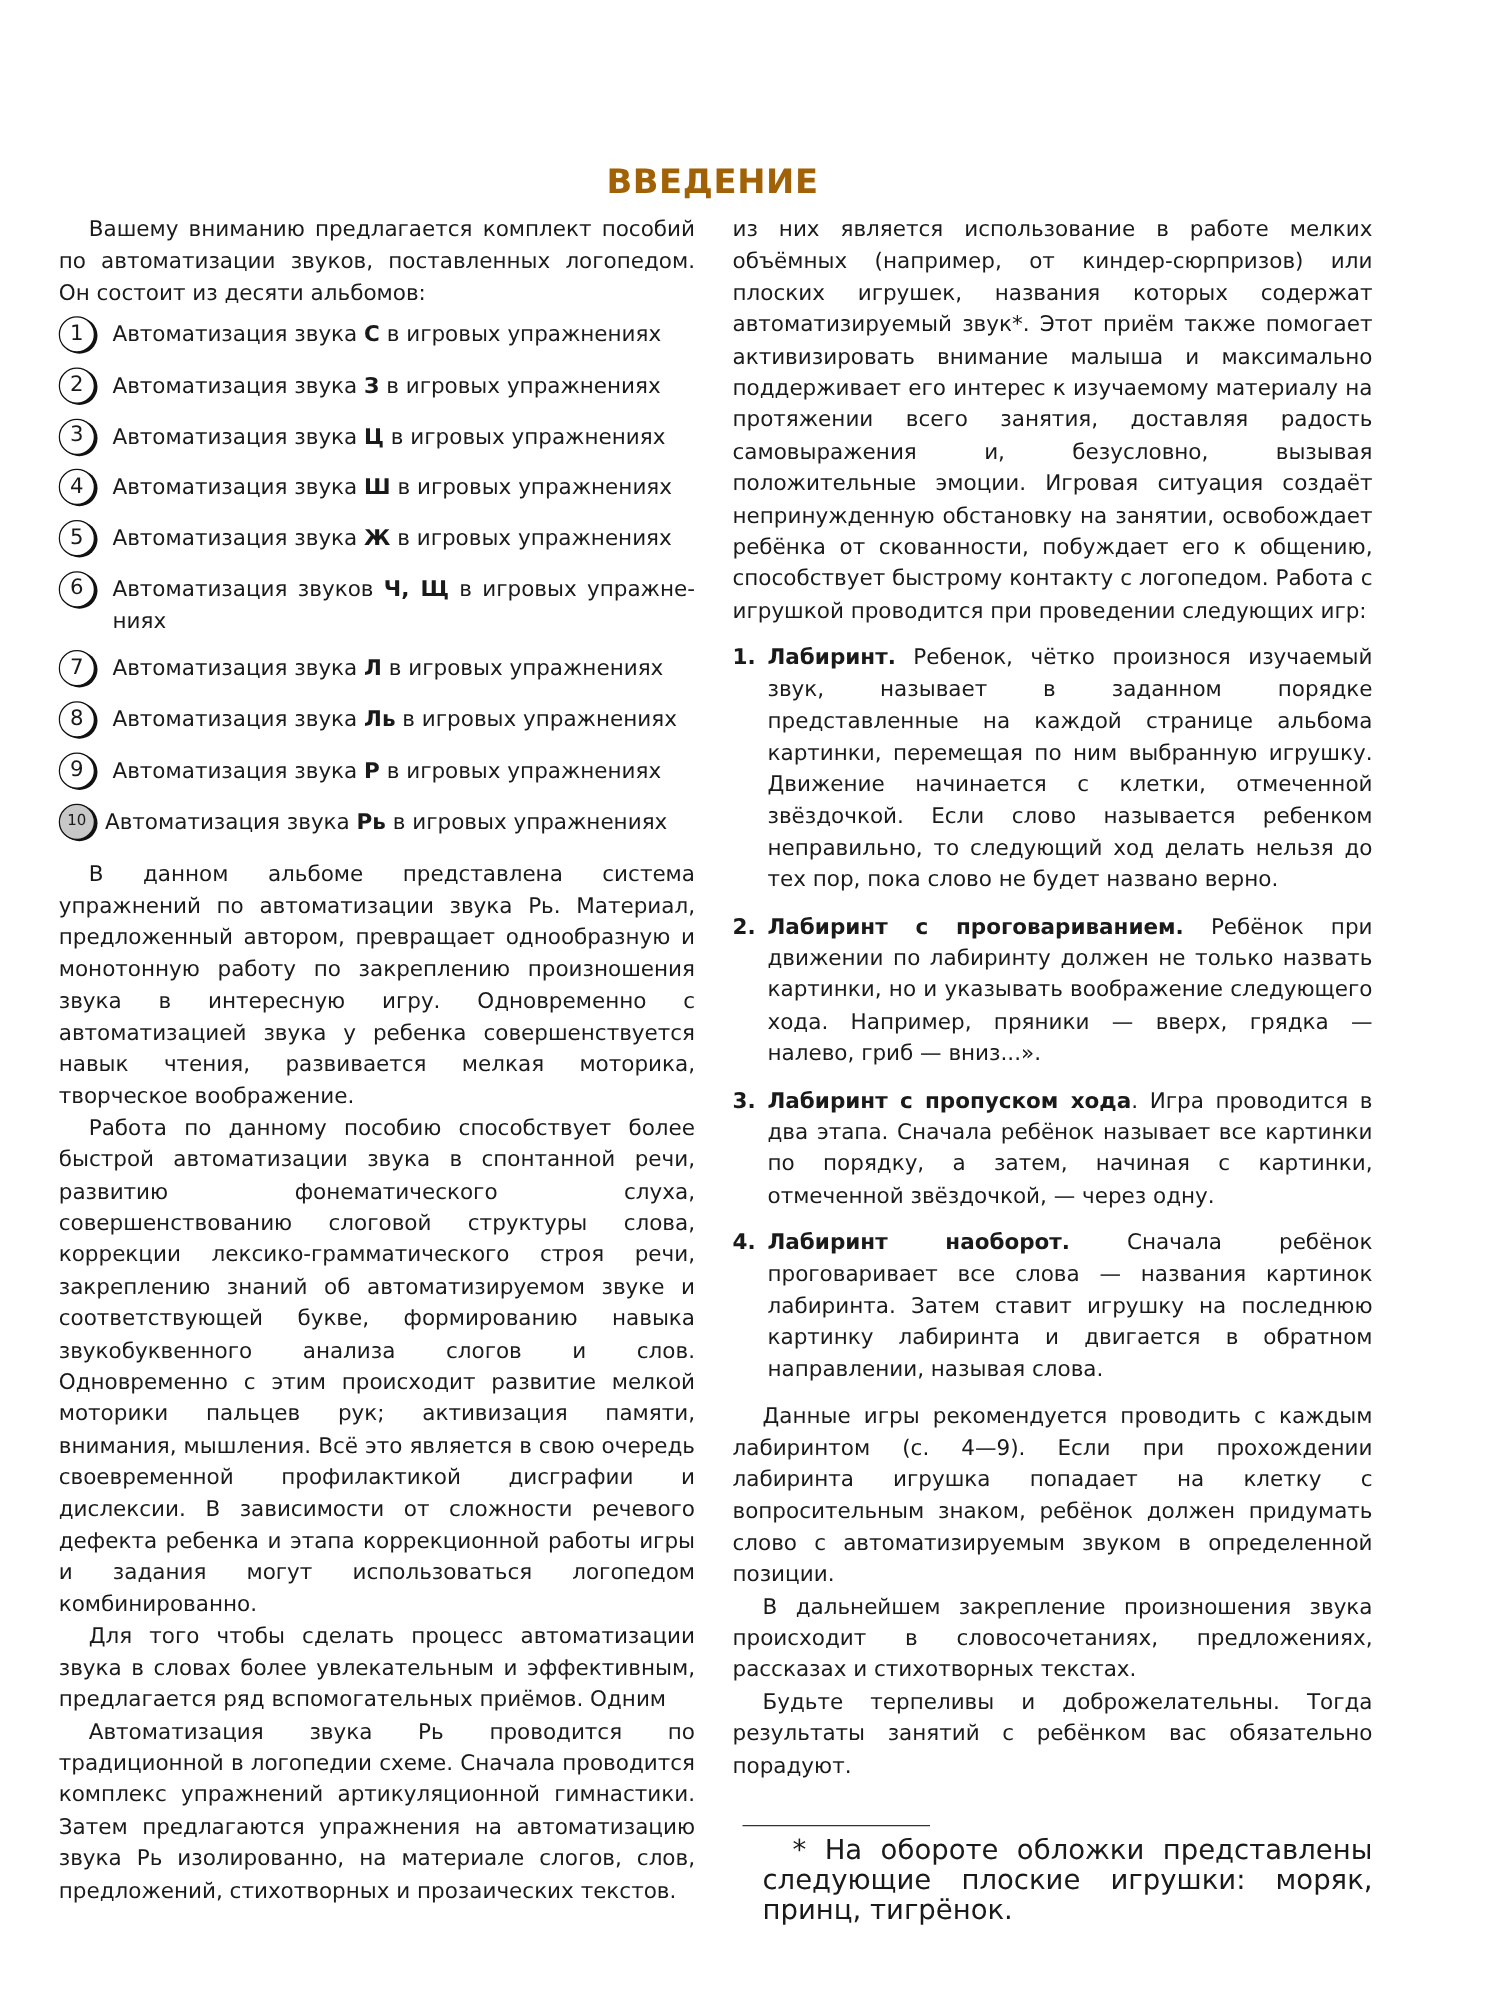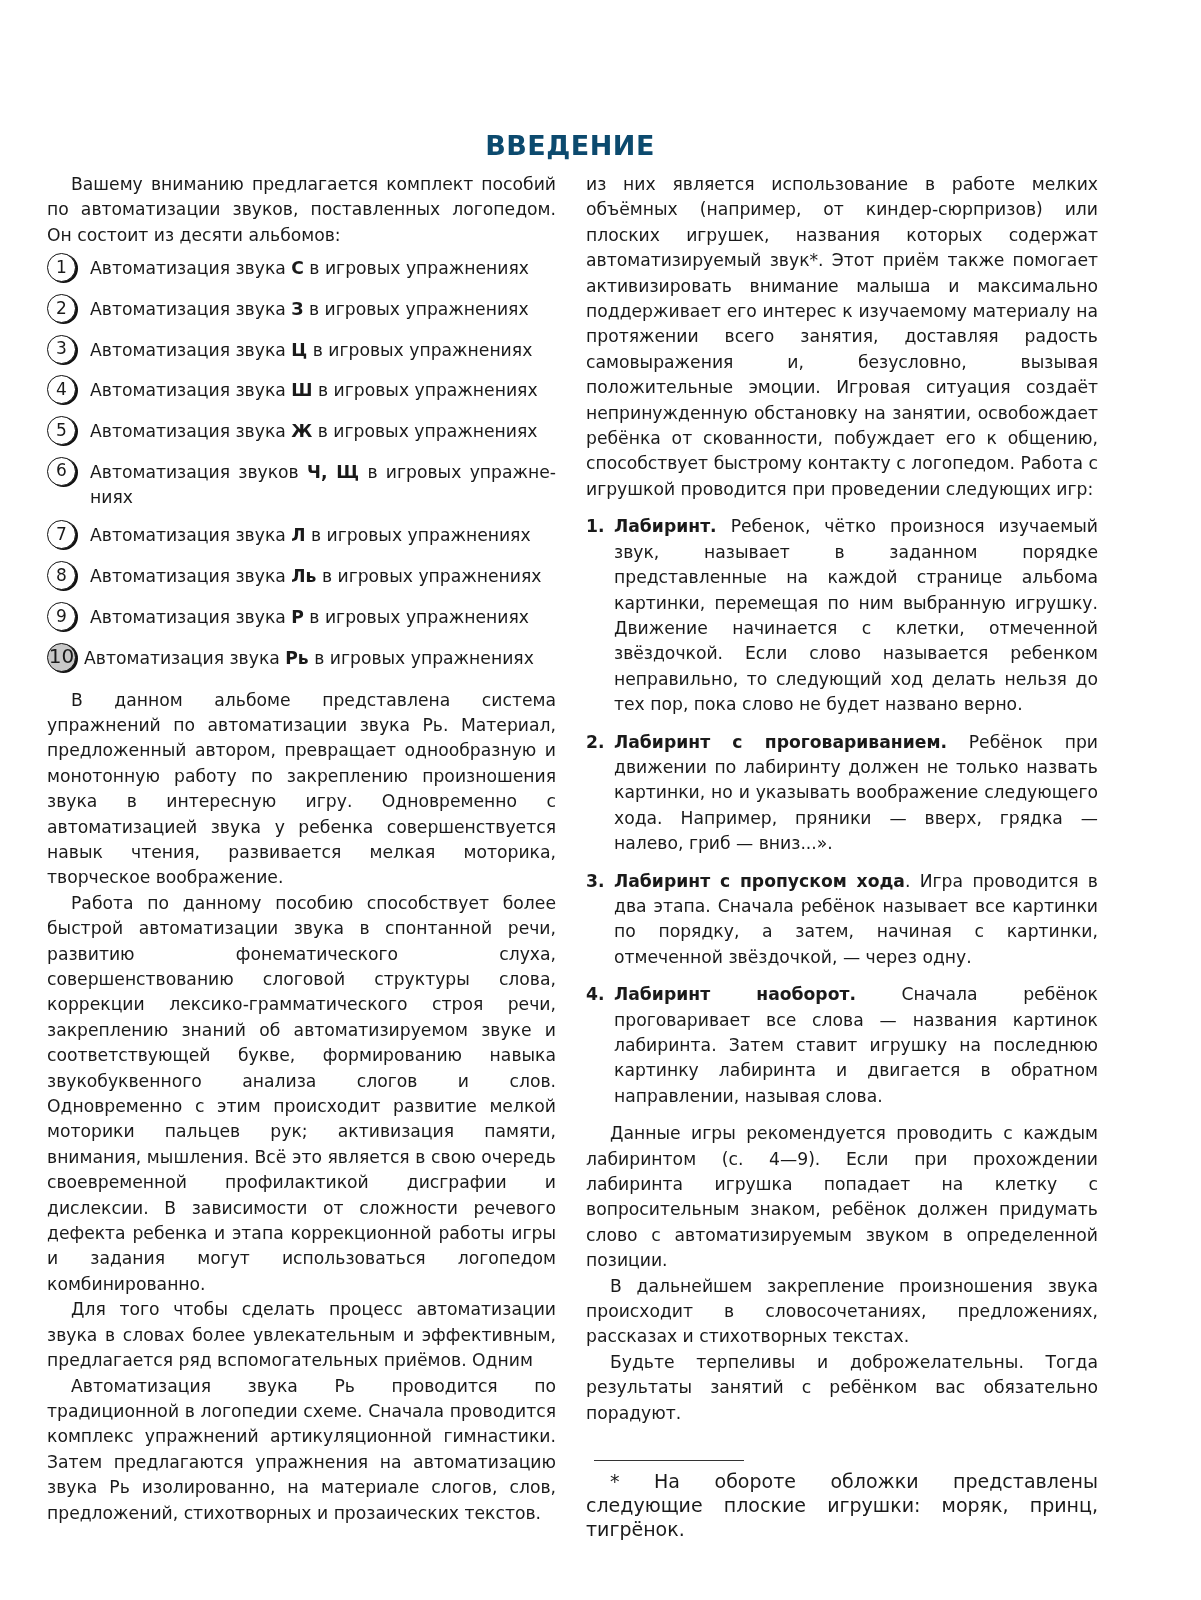--- a/index.html
+++ b/index.html
@@ -18,21 +18,21 @@
     .page-title {
       position: absolute;
       top: 112px;
       left: 0;
       width: 1140px;
       text-align: center;
       font-family: "DejaVu Sans", sans-serif;
       font-weight: bold;
       font-size: 27px;
       letter-spacing: 0.5px;
-      color: #0c4a6e;
+      color: #a16207;
     }
     .col {
       position: absolute;
       top: 172px;
       font-size: 17.2px;
       line-height: 25.4px;
       text-align: justify;
       hyphens: manual;
     }
     .col-left { left: 47px; width: 509px; }
@@ -62,21 +62,21 @@
       align-items: center;
       justify-content: center;
       font-size: 17px;
       margin-right: 14px;
       margin-top: -3px;
       box-sizing: border-box;
       background: #fff;
     }
     .circle.filled {
       background: #c8c8c8;
-      font-size: 20px;
+      font-size: 12px;
       margin-right: 8px;
     }
     .album-text { flex: 1; }
     .bold { font-weight: bold; }
     .games {
       list-style: none;
       margin: 12px 0 0 0;
       padding: 0;
     }
     .game {
@@ -89,22 +89,23 @@
     }
     .game-body { flex: 1; }
     .after-games { }
     .footnote-rule {
       width: 150px;
       height: 0;
       border-top: 1.2px solid #333;
       margin: 34px 0 8px 8px;
     }
     .footnote {
-      font-size: 19px;
+      font-size: 22px;
       line-height: 24px;
+      margin-left: 24px;
     }
   </style>
 </head>
 <body>
 
 <h1 class="page-title">ВВЕДЕНИЕ</h1>
 
 <div class="col col-left">
   <p class="indent">Вашему вниманию предлагается комплект пособий по автоматизации звуков, поставленных логопедом. Он состоит из десяти альбомов:</p>
 

